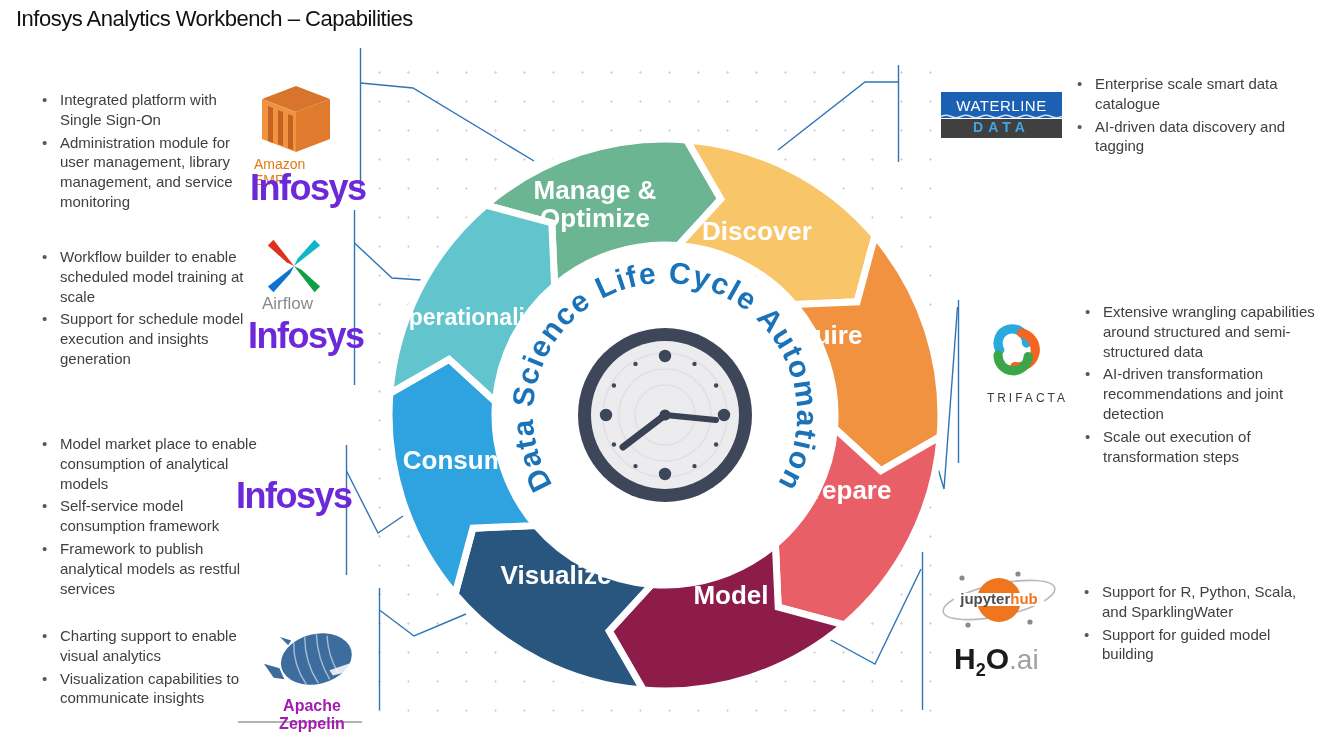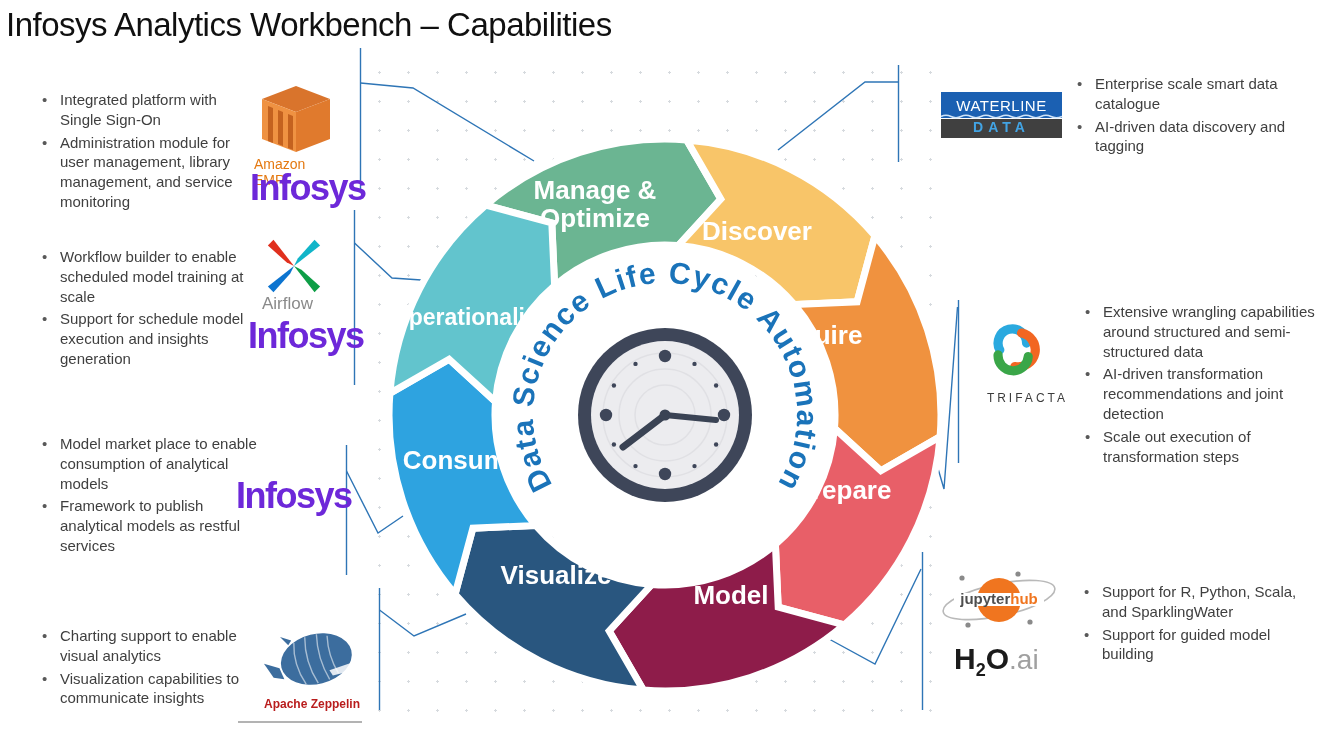--- a/index.html
+++ b/index.html
@@ -1,26 +1,26 @@
 <!DOCTYPE html>
 <html><head>
 <meta charset="utf-8">
 <style>
   html,body{margin:0;padding:0}
   body{width:1329px;height:738px;position:relative;background:#fff;overflow:hidden;
        font-family:"Liberation Sans","DejaVu Sans",sans-serif;color:#3f3f3f}
   .abs{position:absolute}
-  .title{left:6px;top:6px;font-size:33px;color:#101010;letter-spacing:-.5px;white-space:nowrap}
+  .title{left:16px;top:6px;font-size:22px;color:#101010;letter-spacing:-.5px;white-space:nowrap}
   .bullets{list-style:none;margin:4px;padding:0;font-size:15px;line-height:1.32;color:#3f3f3f}
   .bullets li{position:relative;padding-left:23px;margin-bottom:3px}
   .bullets li::before{content:"\2022";position:absolute;left:5px;top:0;color:#595959}
   .infosys{color:#6d28d9;font-weight:bold;font-size:36px;letter-spacing:-1.5px;line-height:1}
   .emr-label{width:84px;text-align:left;font-size:14px;color:#e47911}
   .logo-label{color:#8a8a8a;font-size:17px}
-  .zep-label{width:100px;text-align:center;font-size:12px;font-weight:bold;color:#b91c1c}
+  .zep-label{width:100px;text-align:center;font-size:16px;font-weight:bold;color:#a21caf}
   .tri-label{width:104px;text-align:right;font-size:12px;letter-spacing:3px;color:#3b3b3b}
   .waterline{width:121px;height:45px}
   .wl-top{height:26px;background:#1b60b2;color:#fff;font-weight:normal;font-size:15px;
           text-align:center;line-height:27px;letter-spacing:.5px}
   .wl-bottom{height:19px;background:#404040;color:#42a4e4;font-weight:bold;font-size:14px;
           letter-spacing:5px;text-align:center;line-height:17px}
   .h2o{font-size:30px;font-weight:bold;color:#1b1b1b;white-space:nowrap}
   .h2o sub{font-size:18px}
   .h2o .ai{font-weight:normal;color:#a0a0a0;font-size:28px}
   .dotgrid{left:365px;top:58px;width:592px;height:656px;z-index:0;
@@ -140,20 +140,21 @@
   <polygon points="30,30 58,8 52,2 34,22" fill="#11b5c9"></polygon>
   <polygon points="30,30 52,58 58,52 38,34" fill="#0e9e46"></polygon>
   <polygon points="30,30 2,52 8,58 26,38" fill="#0c74d0"></polygon>
 </svg>
 <div class="abs panel logo-label" style="left:262px;top:294px">Airflow</div>
 <div class="abs panel infosys" style="left:248px;top:318px">Infosys</div>
 
 <div class="abs panel" style="left:33px;top:430px;width:240px">
   <ul class="bullets">
     <li>Model market place to enable consumption of analytical models</li>
+    <li>Self-service model consumption framework</li>
     <li>Framework to publish analytical models as restful services</li>
   </ul>
 </div>
 <div class="abs panel infosys" style="left:236px;top:478px">Infosys</div>
 
 <div class="abs panel" style="left:33px;top:622px;width:238px">
   <ul class="bullets">
     <li>Charting support to enable visual analytics</li>
     <li>Visualization capabilities to communicate insights</li>
   </ul>

